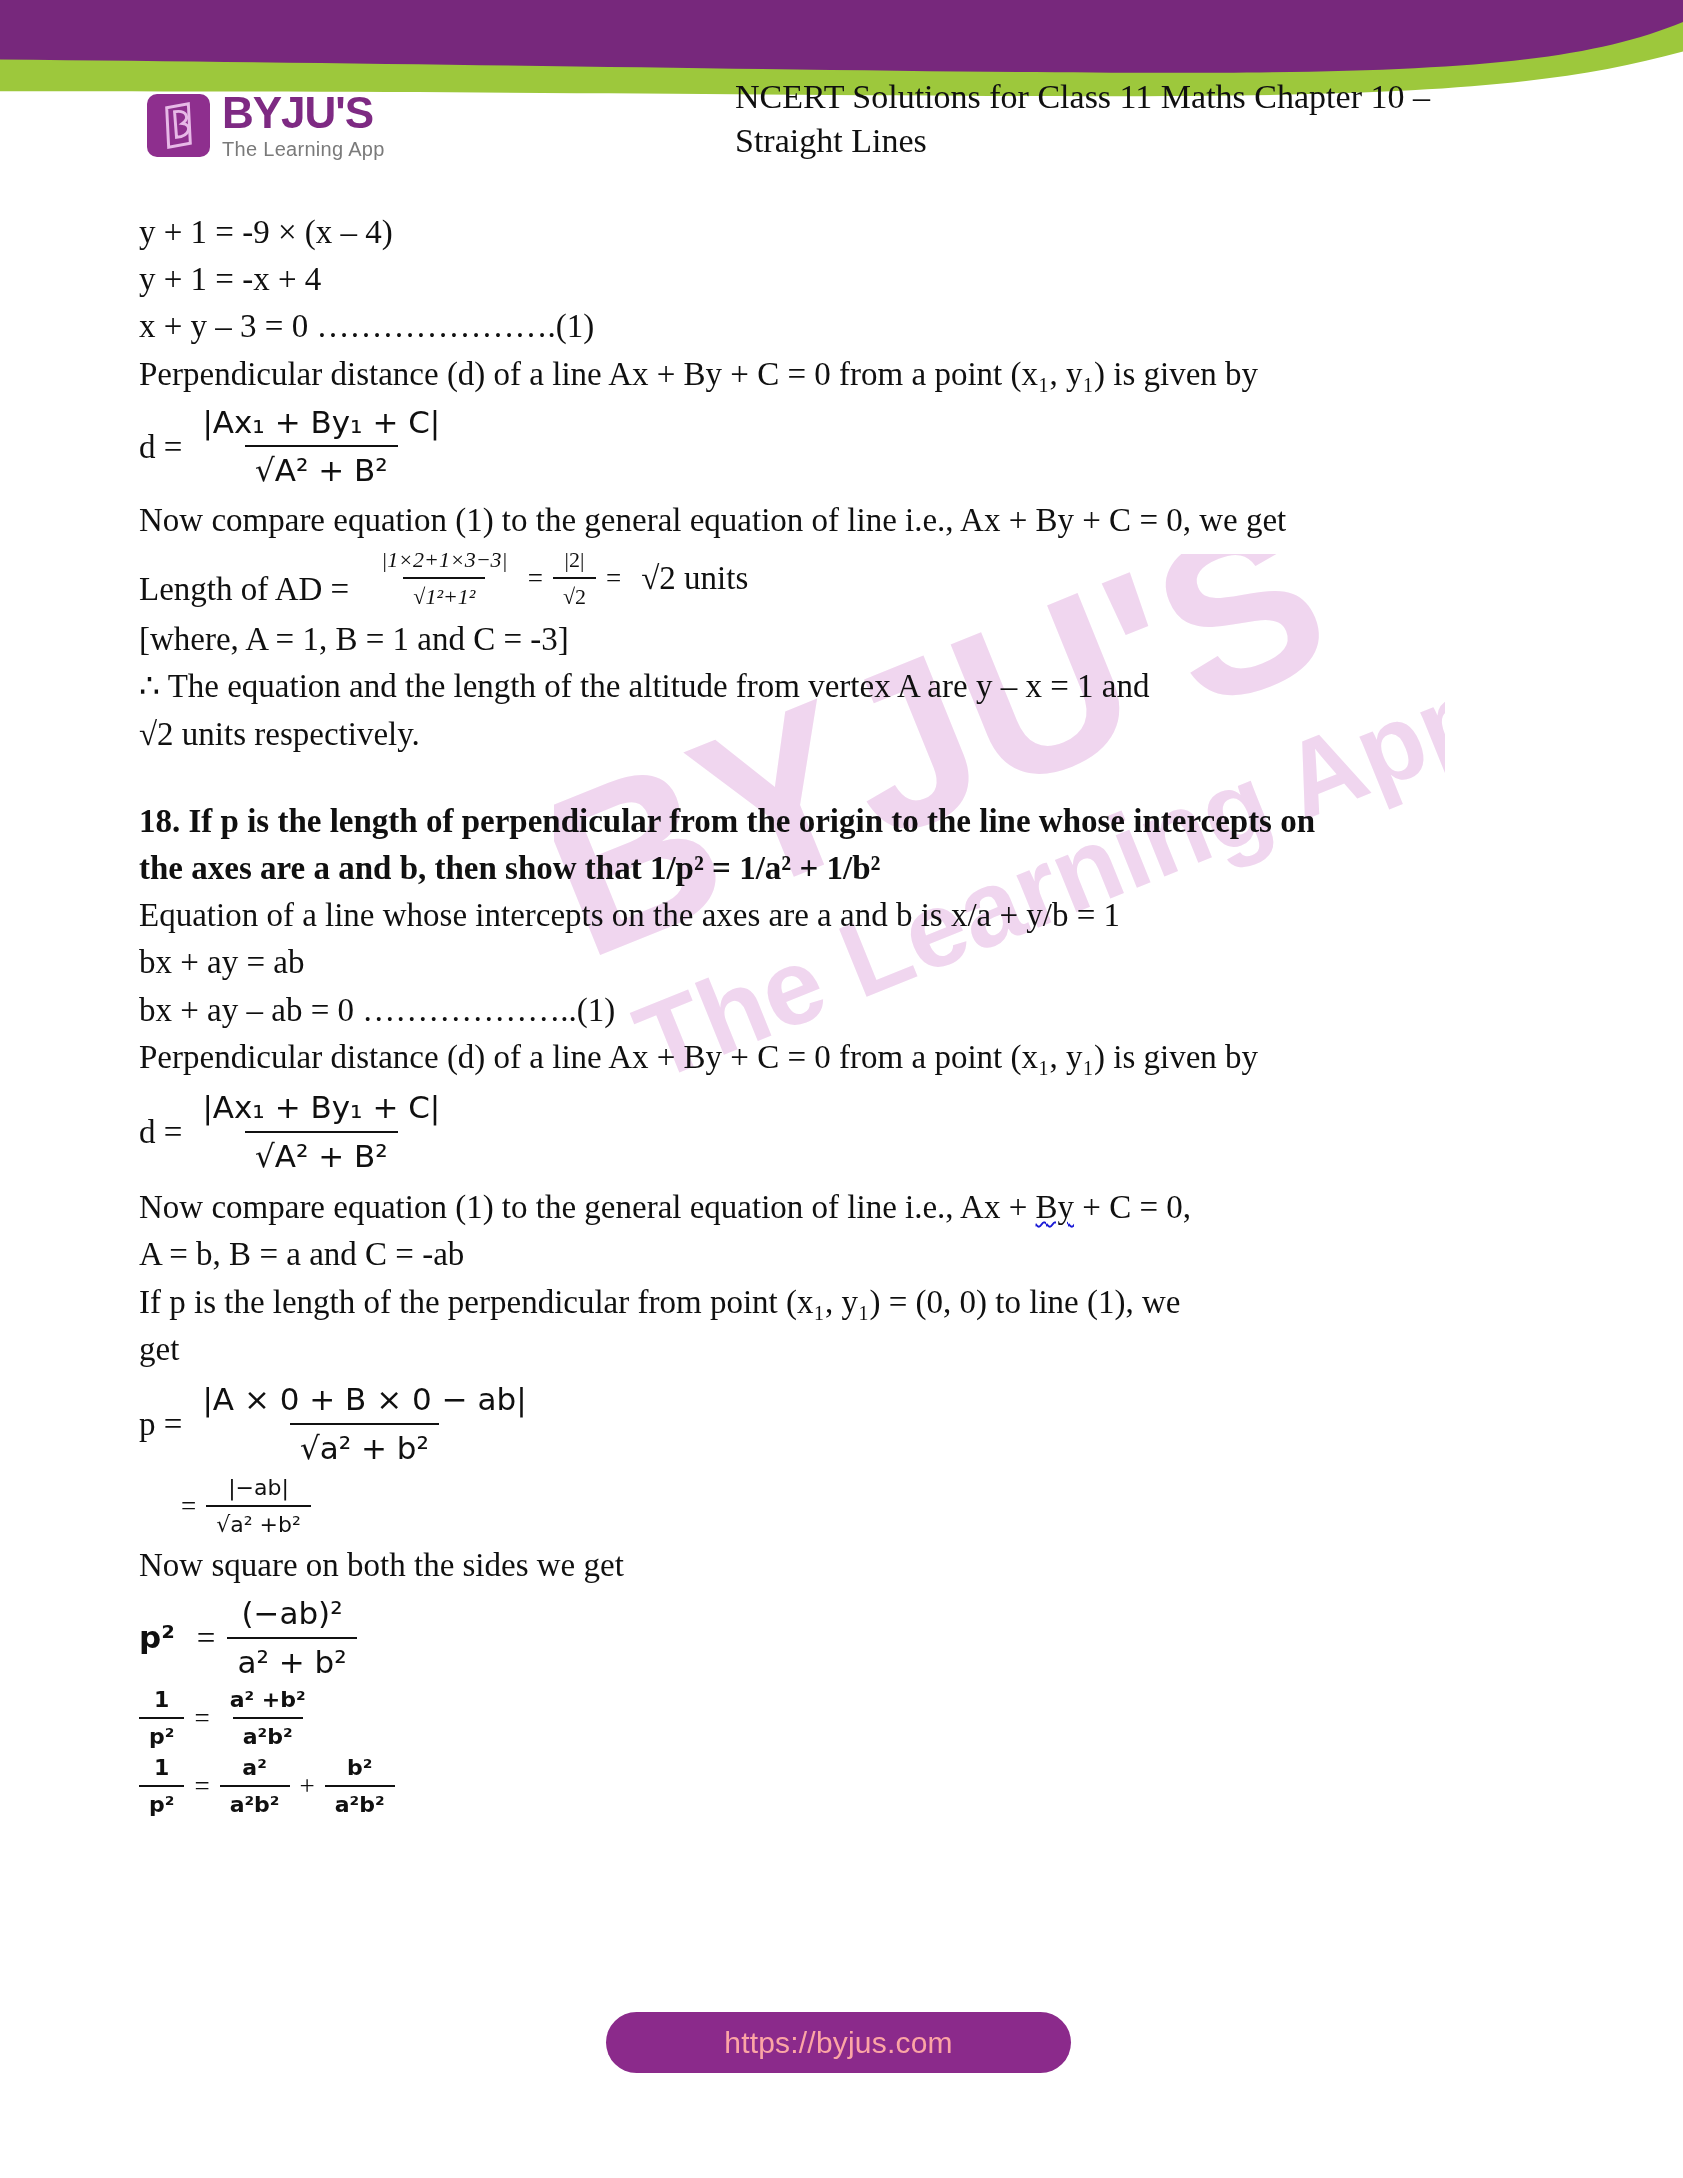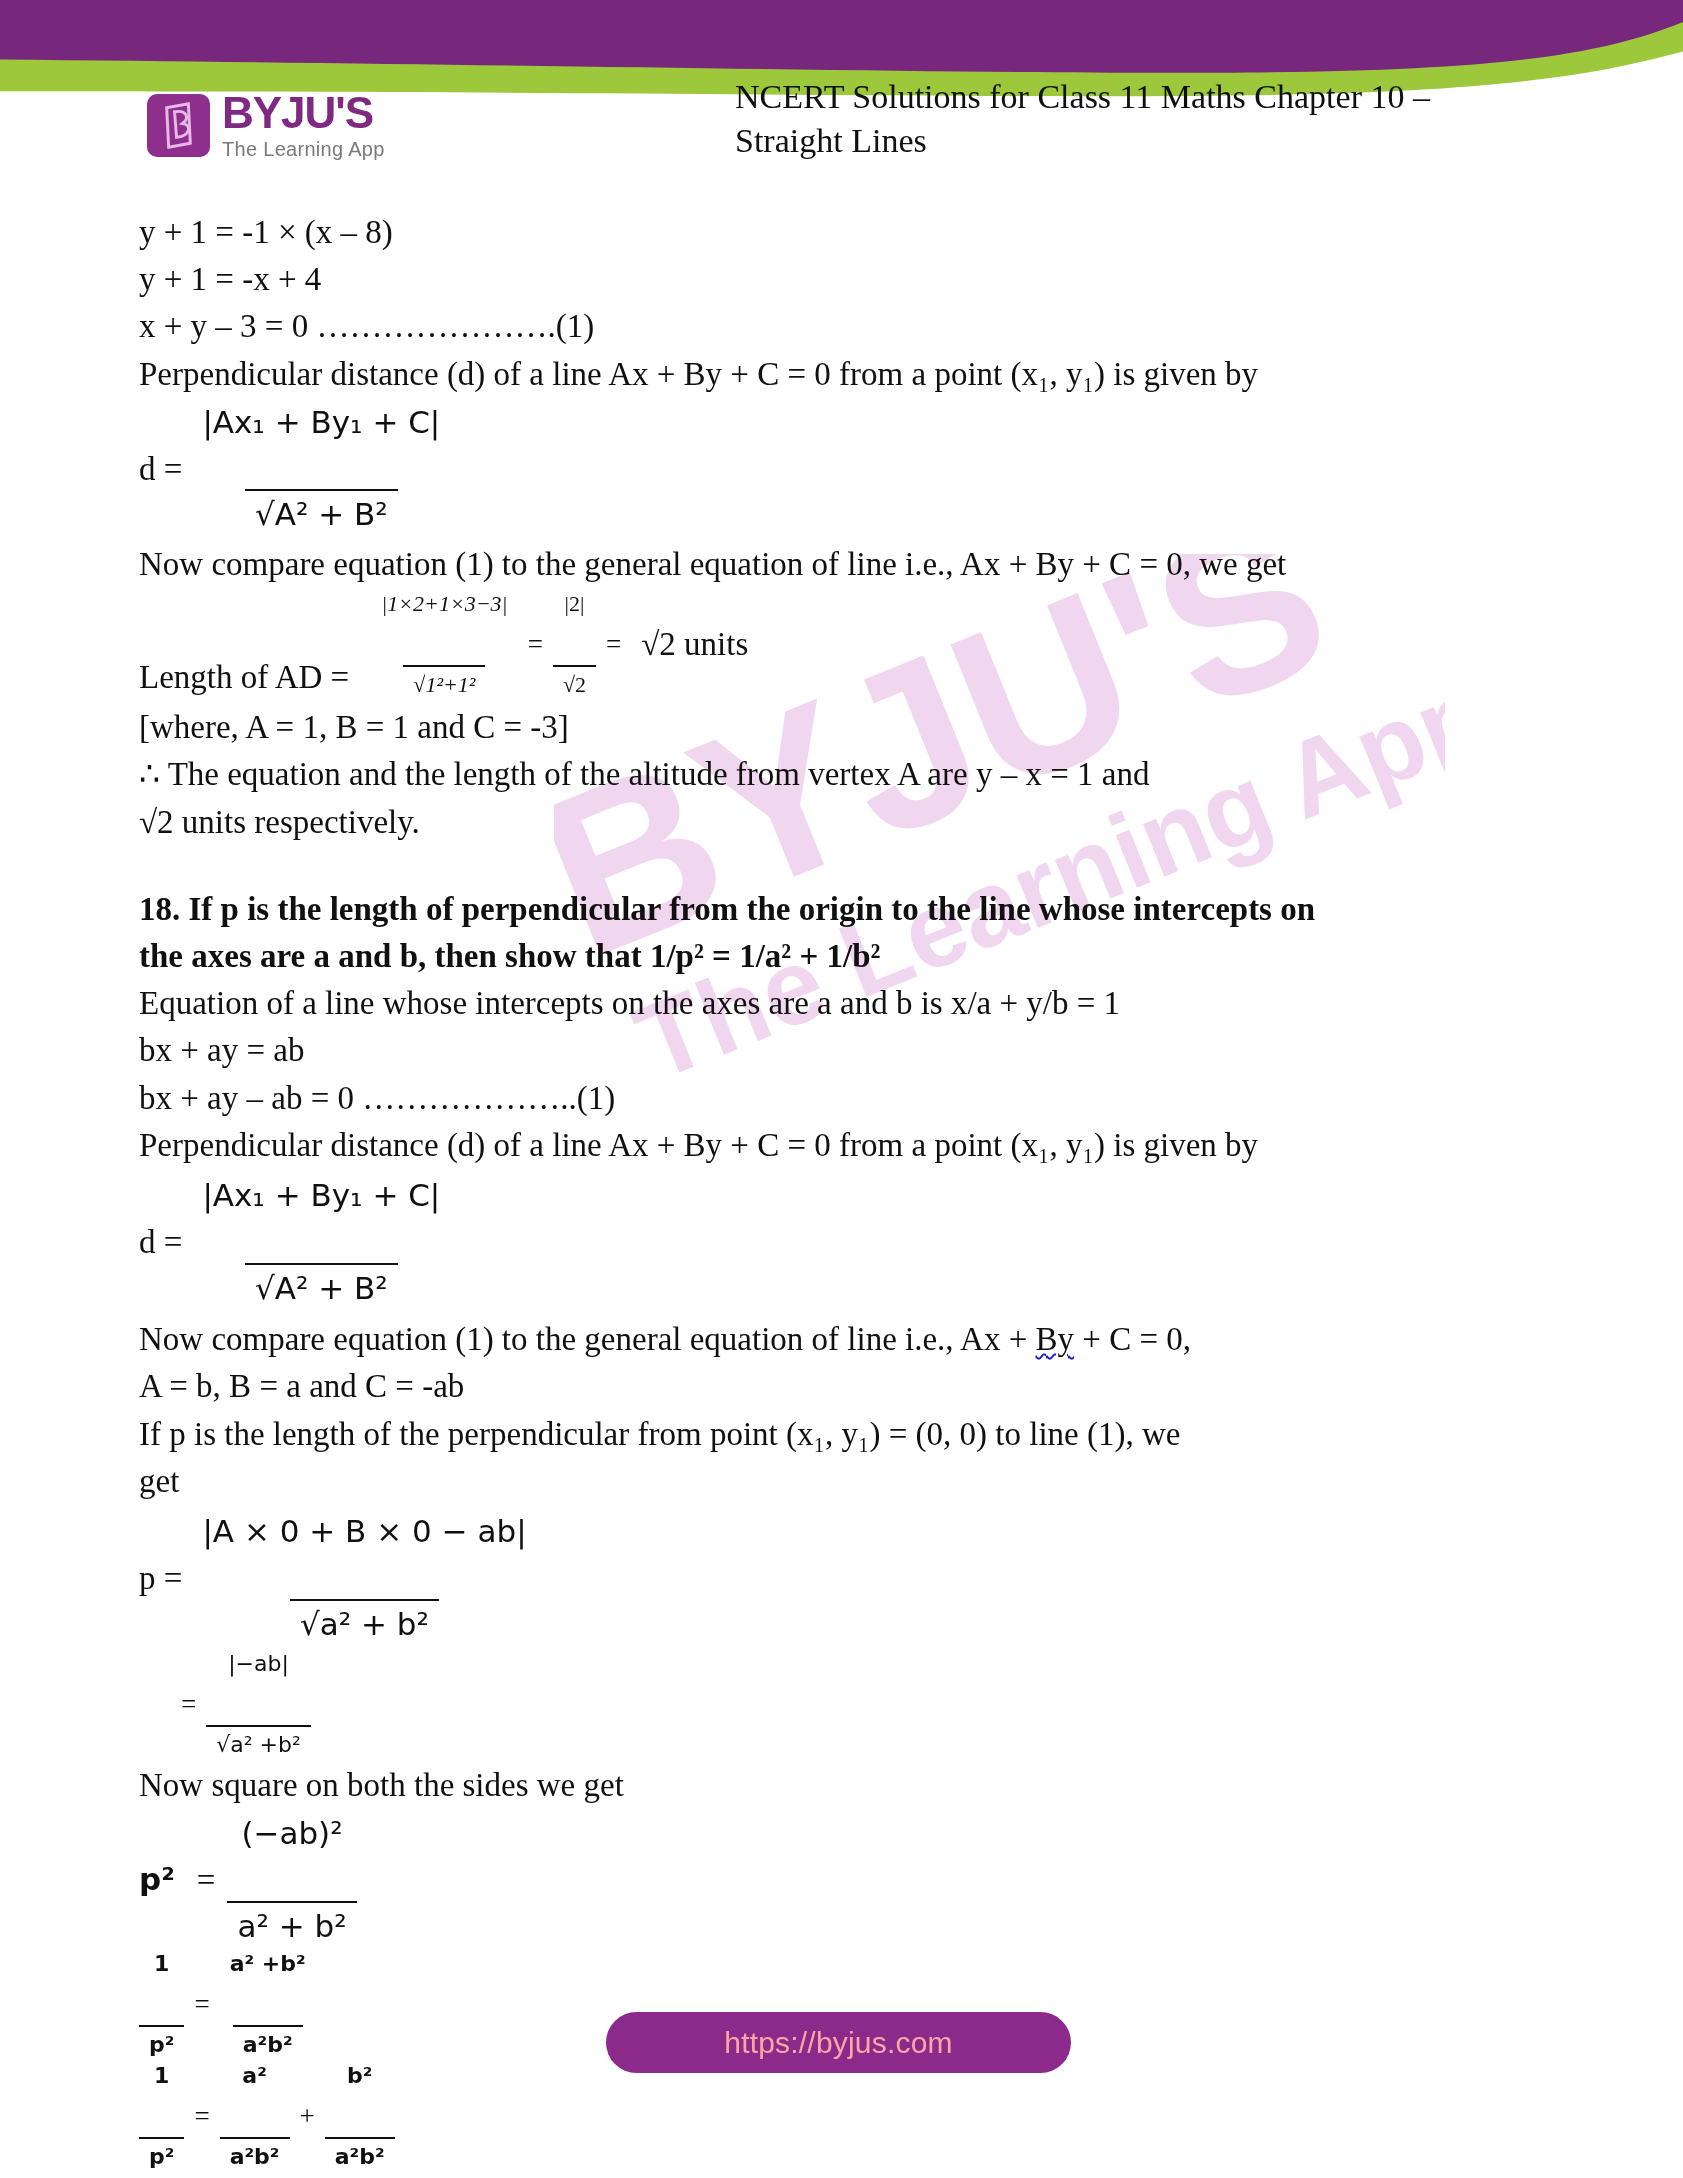--- a/index.html
+++ b/index.html
@@ -136,21 +136,20 @@
     text-align: center;
   }
   .frac .num {
     padding: 0 10px 2px 10px;
     white-space: nowrap;
   }
   .frac .den {
     border-top: 2px solid #111;
     padding: 3px 10px 0 10px;
     white-space: nowrap;
-    margin-top: 44px;
   }
   .big { font-size: 31px; }
   .small { font-size: 22px; }
   .eqsign {
     font-family: "Liberation Serif", serif;
     font-size: 33px;
     padding: 0 12px;
   }
   .eqsign.sm { font-size: 27px; padding: 0 10px; }
   .units {
@@ -225,21 +224,21 @@
   </div>
 </div>
 
 <div class="page-header">
   <div>NCERT Solutions for Class 11 Maths Chapter 10 –</div>
   <div>Straight Lines</div>
 </div>
 
 <div class="content">
 
-  <p class="line">y + 1 = -1 × (x – 8)</p>
+  <p class="line">y + 1 = -9 × (x – 4)</p>
   <p class="line">y + 1 = -x + 4</p>
   <p class="line">x + y – 3 = 0 ………………….(1)</p>
   <p class="line">Perpendicular distance (d) of a line Ax + By + C = 0 from a point (x₁, y₁) is given by</p>
 
   <div class="mathrow" style="margin:6px 0 6px 0;">
     <span class="lead">d =</span>
     <span class="frac big">
       <span class="num">|Ax₁ + By₁ + C|</span>
       <span class="den">√A² + B²</span>
     </span>

